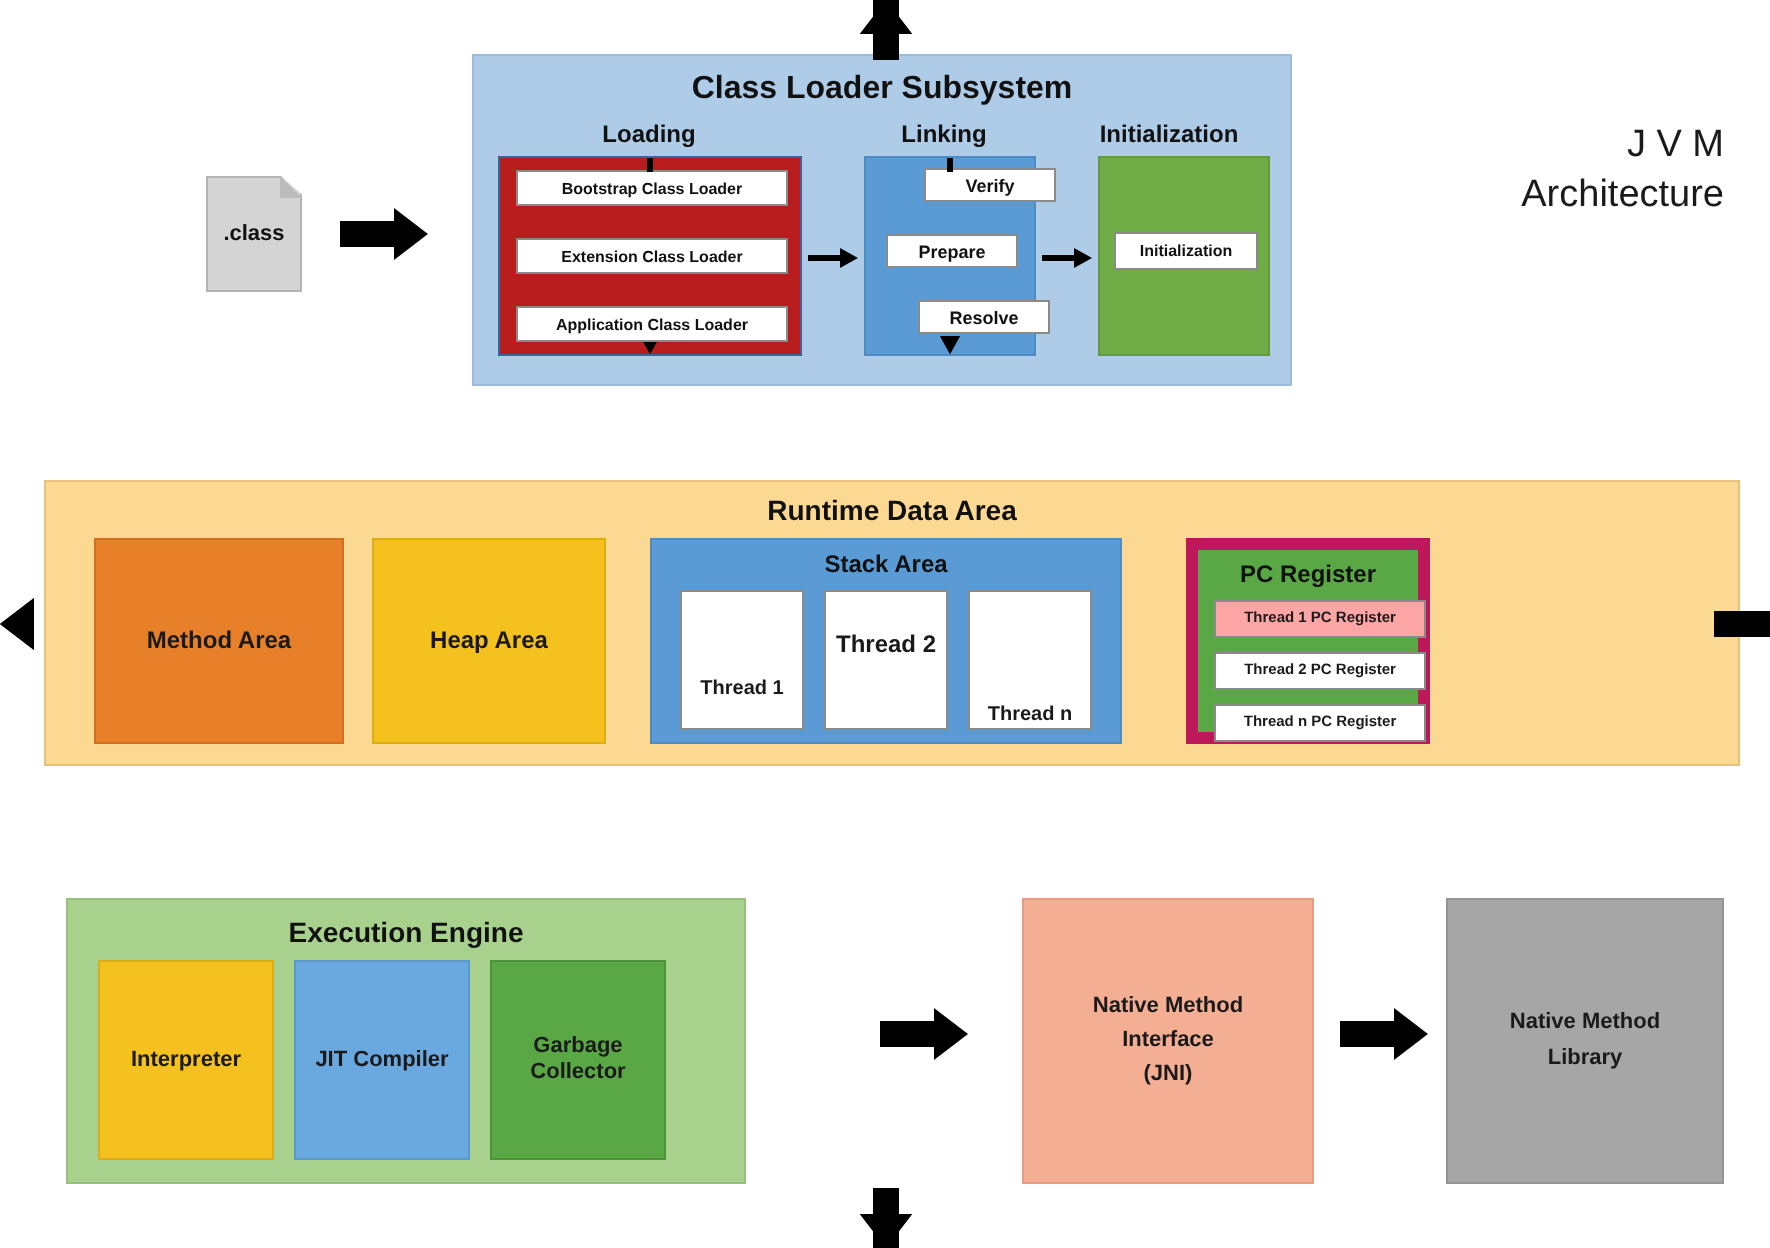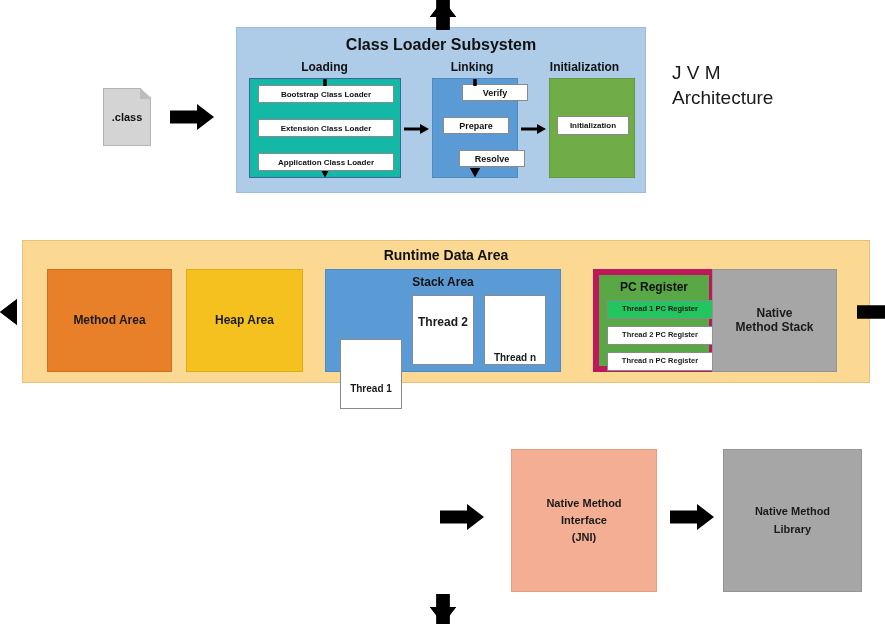--- a/index.html
+++ b/index.html
@@ -94,21 +94,21 @@
   
   #exec-engine{
     left:33px;top:449px;width:340px;height:143px;
     background:#a9d18e;border:1px solid #97c07c;
   }
   #exec-engine>.panel-title{top:8px;font-size:14px;}
 
   #jvm-title{
     left:672px;top:60px;width:190px;
     font-size:19px;color:#1a1a1a;line-height:1.32;
-    text-align:left;
+    text-align:right;
   }
 </style>
 </head>
 <body>
 
 <div class="stage">
 
   <div class="abs" id="jvm-title">
     <div>J V M</div>
     <div>Architecture</div>
@@ -124,21 +124,21 @@
     <span class="head"></span>
   </div>
 
   <div class="abs" id="cls-subsystem">
     <div class="panel-title">Class Loader Subsystem</div>
 
     <div class="cls-sub-head" style="left:10px;top:32px;width:155px;">Loading</div>
     <div class="cls-sub-head" style="left:180px;top:32px;width:110px;">Linking</div>
     <div class="cls-sub-head" style="left:295px;top:32px;width:105px;">Initialization</div>
 
-    <div class="abs" style="left:12px;top:50px;width:152px;height:100px;background:#14b8a6;border:1px solid #3a649e;">
+    <div class="abs" style="left:12px;top:50px;width:152px;height:100px;background:#b91c1c;border:1px solid #3a649e;">
       <div class="mini" style="left:8px;top:6px;width:136px;height:18px;">
         <span>Bootstrap Class Loader</span>
       </div>
       <div class="arrow-d thin-v" style="left:74.5px;top:25px;height:14px;">
         <span class="shaft" style="height:7px;"></span>
         <span class="head"></span>
       </div>
       <div class="mini" style="left:8px;top:40px;width:136px;height:18px;">
         <span>Extension Class Loader</span>
       </div>
@@ -203,68 +203,80 @@
     <div class="box" style="left:24px;top:28px;width:125px;height:103px;background:#e8802a;border:1px solid #d0701f;font-size:12px;">
       <span>Method Area</span>
     </div>
 
     <div class="box" style="left:163px;top:28px;width:117px;height:103px;background:#f5c11e;border:1px solid #dcad16;font-size:12px;">
       <span>Heap Area</span>
     </div>
 
     <div class="abs" style="left:302px;top:28px;width:236px;height:103px;background:#5b9bd5;border:1px solid #4f8ac2;">
       <div class="panel-title" style="top:5px;font-size:12px;">Stack Area</div>
-      <div class="box" style="left:14px;top:25px;width:62px;height:70px;background:#fff;border:1px solid #8a8a8a;font-size:10px;align-items:flex-end;padding-bottom:14px;margin-top:44px;">
+      <div class="box" style="left:14px;top:25px;width:62px;height:70px;background:#fff;border:1px solid #8a8a8a;font-size:10px;align-items:flex-end;padding-bottom:14px;">
         <span>Thread 1</span>
       </div>
       <div class="box" style="left:86px;top:25px;width:62px;height:70px;background:#fff;border:1px solid #8a8a8a;font-size:12px;align-items:center;padding-bottom:14px;">
         <span>Thread 2</span>
       </div>
       <div class="box" style="left:158px;top:25px;width:62px;height:70px;background:#fff;border:1px solid #8a8a8a;font-size:10px;align-items:flex-end;padding-bottom:1px;">
         <span>Thread n</span>
       </div>
     </div>
 
     <div class="abs" style="left:570px;top:28px;width:122px;height:103px;background:#5aa845;border:6px solid #be185d;padding-left:36px;">
       <div class="panel-title" style="top:5px;font-size:12px;">PC Register</div>
-      <div class="box" style="left:8px;top:25px;width:106px;height:19px;background:#22c55e;border:1px solid #8a8a8a;font-size:7.5px;">
+      <div class="box" style="left:8px;top:25px;width:106px;height:19px;background:#fca5a5;border:1px solid #8a8a8a;font-size:7.5px;">
         <span>Thread 1 PC Register</span>
       </div>
       <div class="box" style="left:8px;top:51px;width:106px;height:19px;background:#fff;border:1px solid #8a8a8a;font-size:7.5px;">
         <span>Thread 2 PC Register</span>
       </div>
       <div class="box" style="left:8px;top:77px;width:106px;height:19px;background:#fff;border:1px solid #8a8a8a;font-size:7.5px;">
         <span>Thread n PC Register</span>
       </div>
     </div>
 
-    <div class="box" style="left:689px;top:28px;width:125px;height:103px;background:#a6a6a6;border:1px solid #949494;font-size:12px;flex-direction:column;">
-      <span>Native</span>
-      <span>Method Stack</span>
-    </div>
   </div>
 
   <div class="arrow-u big-v" style="left:180px;top:395px;">
     <span class="shaft"></span>
     <span class="head"></span>
   </div>
   <div class="arrow-d big-v" style="left:213px;top:395px;">
     <span class="shaft"></span>
     <span class="head"></span>
   </div>
 
   <div class="arrow-u big-v" style="left:570px;top:395px;">
     <span class="shaft"></span>
     <span class="head"></span>
   </div>
   <div class="arrow-d big-v" style="left:603px;top:395px;">
     <span class="shaft"></span>
     <span class="head"></span>
   </div>
 
+  <div class="abs" id="exec-engine">
+    <div class="panel-title">Execution Engine</div>
+
+    <div class="box" style="left:15px;top:30px;width:88px;height:100px;background:#f5c11e;border:1px solid #dcad16;font-size:11px;flex-direction:column;">
+      <span>Interpreter</span>
+    </div>
+
+    <div class="box" style="left:113px;top:30px;width:88px;height:100px;background:#6aa8e0;border:1px solid #5c97cc;font-size:11px;flex-direction:column;">
+      <span>JIT Compiler</span>
+    </div>
+
+    <div class="box" style="left:211px;top:30px;width:88px;height:100px;background:#5aa845;border:1px solid #4e9239;font-size:11px;flex-direction:column;">
+      <span>Garbage</span>
+      <span>Collector</span>
+    </div>
+  </div>
 
   <div class="arrow-r big-h" style="left:440px;top:504px;">
     <span class="shaft"></span>
     <span class="head"></span>
   </div>
   <div class="arrow-l big-h" style="left:440px;top:537px;">
     <span class="shaft"></span>
     <span class="head"></span>
   </div>
 

